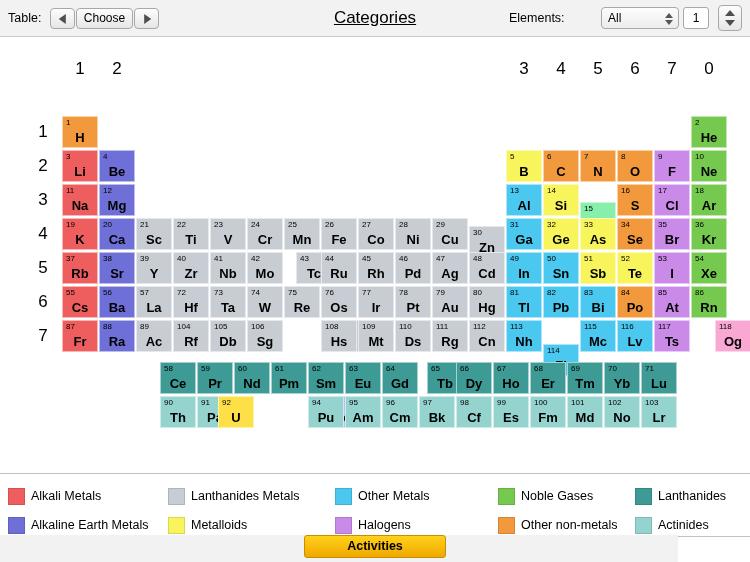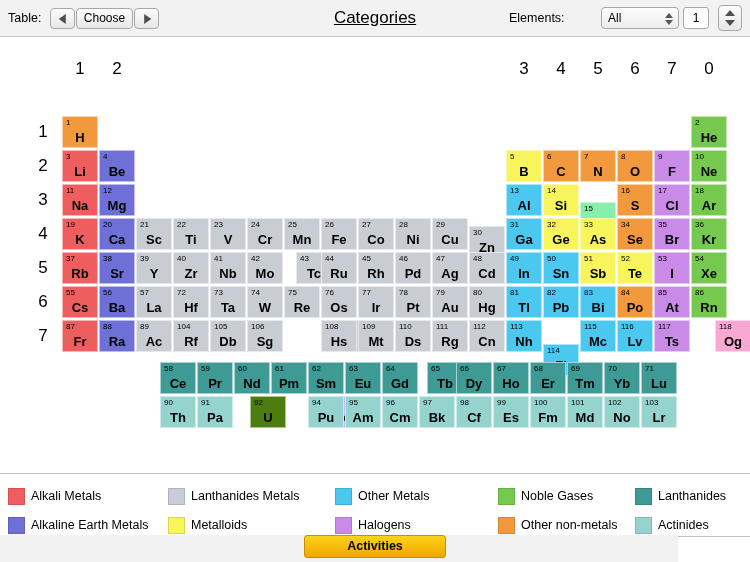--- a/index.html
+++ b/index.html
@@ -712,21 +712,21 @@
       <span class="sym">Lu</span>
     </div>
     <div class="cell" style="left: 160px; top: 359px; background: rgb(149, 211, 207);">
       <span class="num">90</span>
       <span class="sym">Th</span>
     </div>
     <div class="cell" style="left: 197px; top: 359px; background: rgb(149, 211, 207);">
       <span class="num">91</span>
       <span class="sym">Pa</span>
     </div>
-    <div class="cell" style="left: 250px; top: 359px; background: #4d7c0f;">
+    <div class="cell" style="left: 218px; top: 359px; background: #fde047;">
       <span class="num">92</span>
       <span class="sym">U</span>
     </div>
     <div class="cell" style="left: 287px; top: 359px; background: #c4b5fd; margin-left: 32px;">
       <span class="num">93</span>
       <span class="sym">Np</span>
     </div>
     <div class="cell" style="left: 308px; top: 359px; background: rgb(149, 211, 207);">
       <span class="num">94</span>
       <span class="sym">Pu</span>

